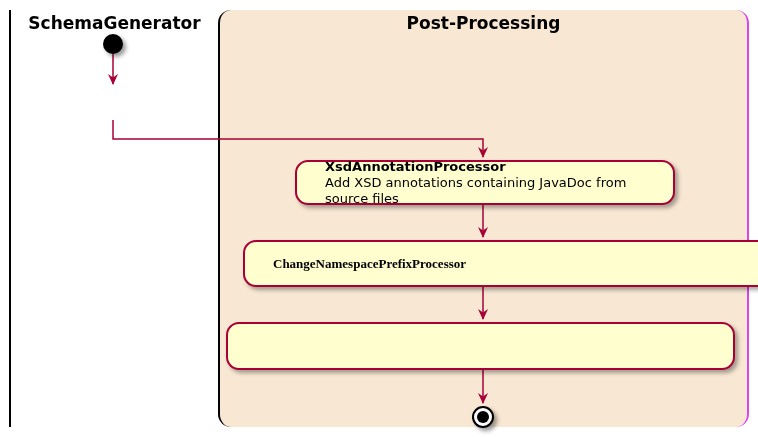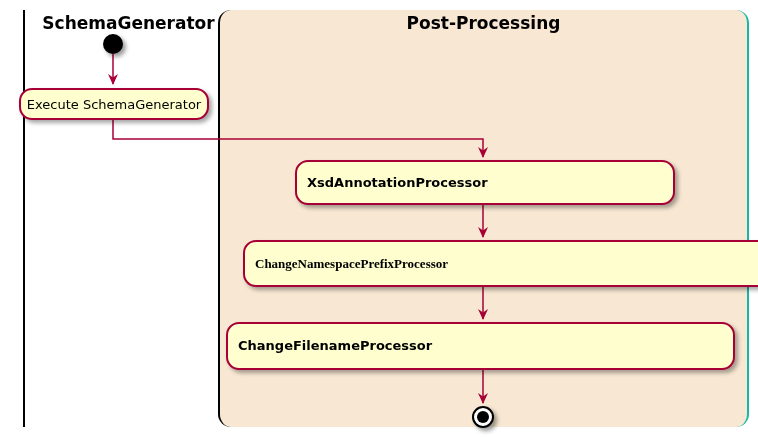--- a/index.html
+++ b/index.html
@@ -14,31 +14,31 @@
     overflow: hidden;
   }
 
   
   .lane {
     position: absolute;
     top: 10px;
     height: 417px;
   }
   .lane-schemagenerator {
-    left: 23px;
+    left: 9px;
     width: 209px;
     background: #ffffff;
     border-left: 2px solid #000000;
   }
   .lane-postprocessing {
     left: 218px;
     width: 531px;
     background: #f8e8d3;
     border-left: 2px solid #000000;
-    border-right: 2px solid #14b8a6;
+    border-right: 2px solid #d946ef;
     border-radius: 13px;
   }
   .lane-title {
     position: absolute;
     top: 3px;
     left: 0;
     width: 100%;
     text-align: center;
     font-size: 17px;
     font-weight: bold;
@@ -74,21 +74,21 @@
     flex-direction: column;
     justify-content: center;
   }
   .activity-simple {
     left: 19px; top: 88px;
     width: 190px; height: 32px;
     align-items: center;
     font-size: 13px;
   }
   .activity-multi {
-    padding: 4px 10px;
+    padding: 4px 28px;
     font-size: 13px;
     line-height: 16px;
   }
   .activity-multi .activity-title { font-weight: bold; }
   .box-xsd      { left: 295px; top: 160px; width: 380px; height: 45px; }
   .box-nsprefix { left: 243px; top: 240px; width: 539px; height: 47px; font-family: Liberation Serif, serif; }
   .box-filename { left: 226px; top: 322px; width: 509px; height: 48px; }
 
   .end-node {
     left: 472px; top: 406px;
@@ -129,33 +129,30 @@
       <path d="M113,54 L113,84" marker-end="url(#arrowhead)"></path>
       <path d="M113,120 L113,139 L483,139 L483,157" marker-end="url(#arrowhead)"></path>
       <path d="M483,205 L483,237" marker-end="url(#arrowhead)"></path>
       <path d="M483,287 L483,319" marker-end="url(#arrowhead)"></path>
       <path d="M483,370 L483,403" marker-end="url(#arrowhead)"></path>
     </g>
   </svg>
 
   <div class="node start-node"></div>
 
-  <div class="node activity activity-simple">
-    <span>Execute SchemaGenerator</span>
-  </div>
 
   <div class="node activity activity-multi box-xsd">
     <div class="activity-title">XsdAnnotationProcessor</div>
+    <div class="activity-desc">Add XSD annotations containing JavaDoc from source files</div>
   </div>
 
   <div class="node activity activity-multi box-nsprefix">
     <div class="activity-title">ChangeNamespacePrefixProcessor</div>
   </div>
 
   <div class="node activity activity-multi box-filename">
-    <div class="activity-title">ChangeFilenameProcessor</div>
   </div>
 
   <div class="node end-node">
     <div class="end-node-dot"></div>
   </div>
 
 </div>
 
 </body></html>

